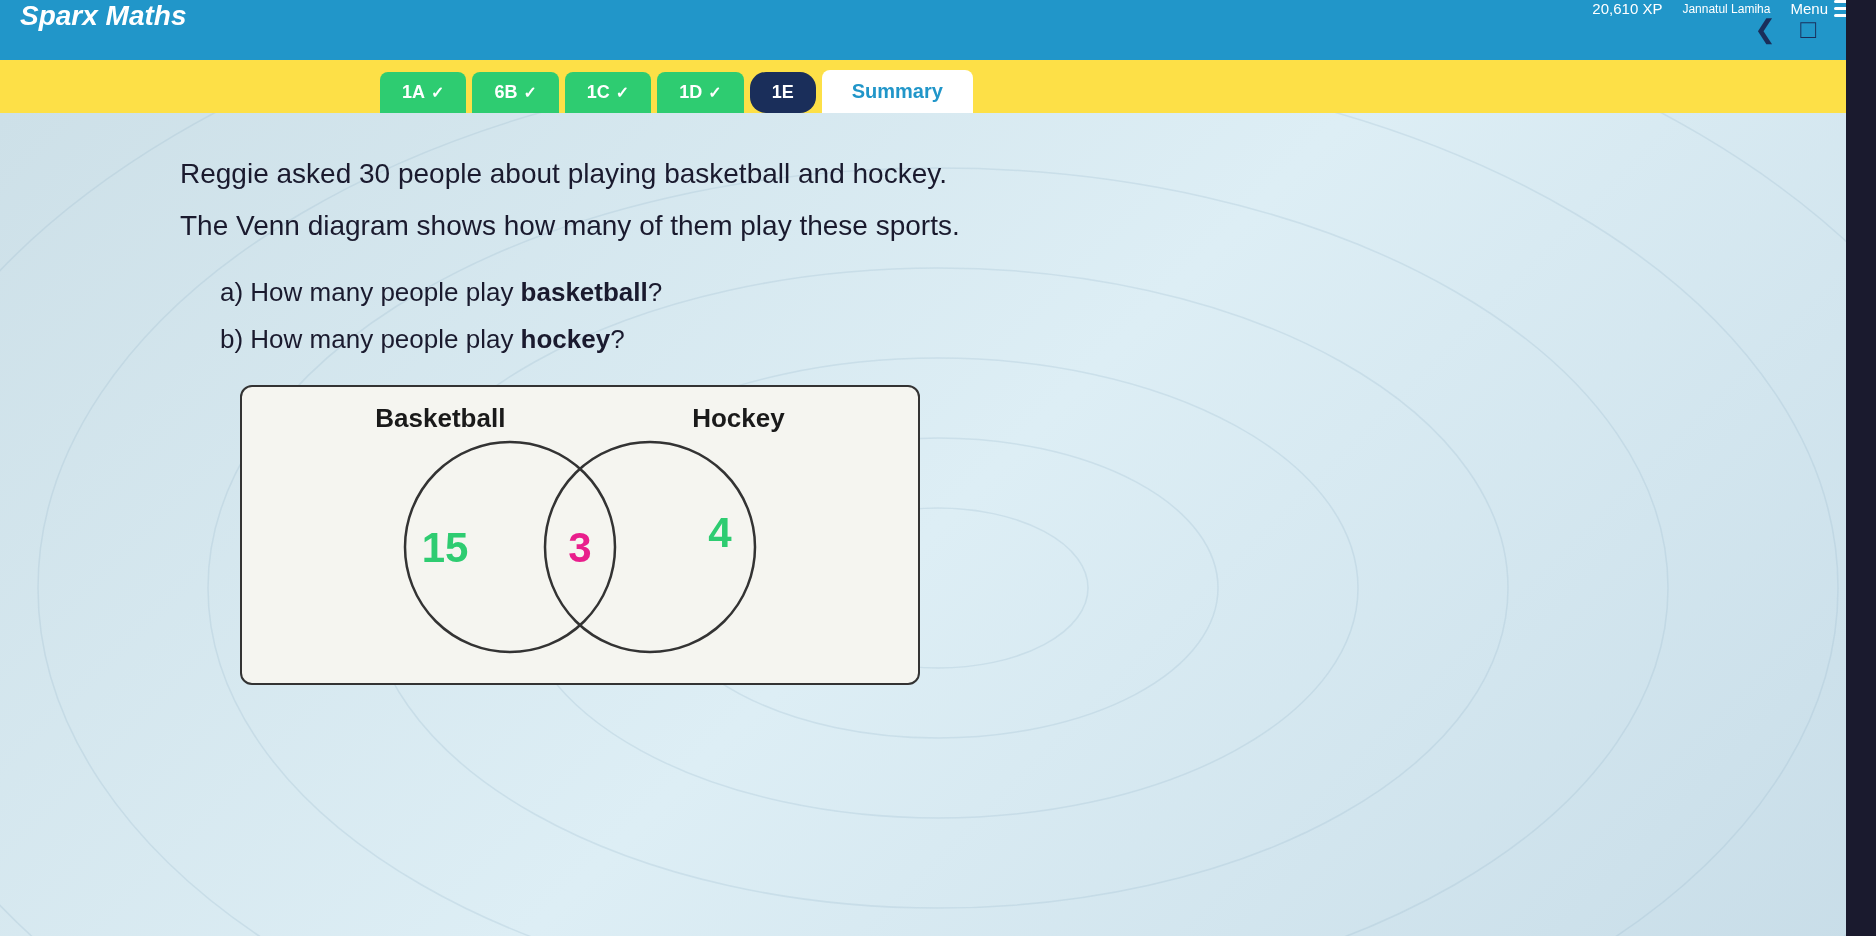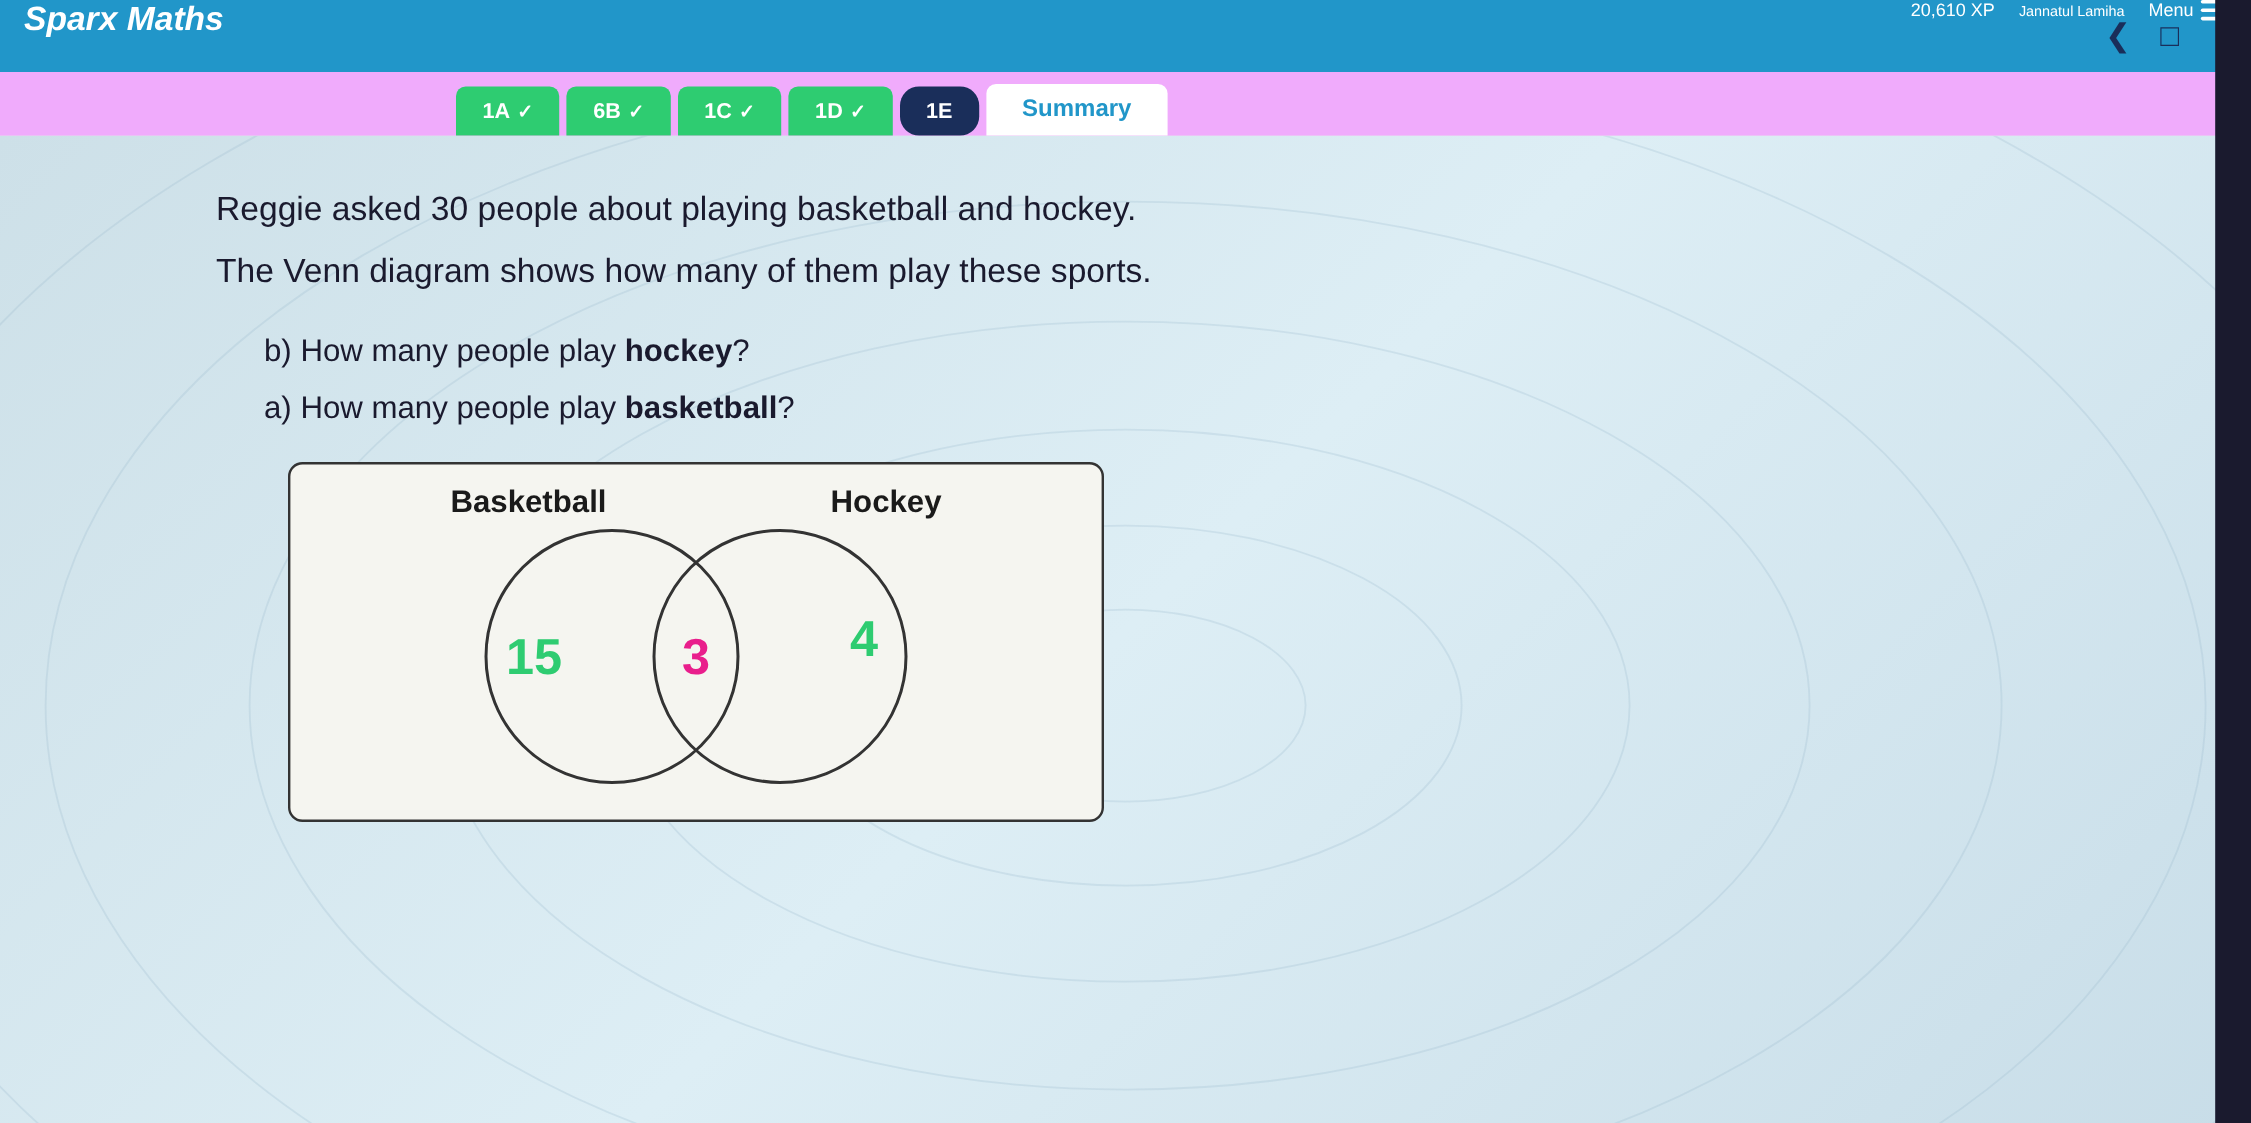--- a/index.html
+++ b/index.html
@@ -84,21 +84,21 @@
       width: 22px;
       height: 3px;
       background: white;
       border-radius: 2px;
     }
 
     
     .nav-row {
       position: relative;
       z-index: 10;
-      background: #f0abfc;
+      background: #fde047;
       padding: 10px 0 0 380px;
       display: flex;
       align-items: flex-end;
       gap: 6px;
     }
 
     .nav-tab {
       padding: 10px 22px;
       border-radius: 8px 8px 0 0;
       font-size: 18px;
@@ -299,25 +299,25 @@
       <ellipse class="ripple" cx="938" cy="500" rx="1270" ry="760"></ellipse>
     </svg>
   </div>
 
   <div class="content-body">
 
     <p class="question-text">Reggie asked 30 people about playing basketball and hockey.</p>
     <p class="question-text" style="margin-top:-20px;">The Venn diagram shows how many of them play these sports.</p>
 
     <p class="sub-question">
+      a) How many people play <strong>basketball</strong>?
+    </p>
+
+    <p class="sub-question">
       b) How many people play <strong>hockey</strong>?
-    </p>
-
-    <p class="sub-question">
-      a) How many people play <strong>basketball</strong>?
     </p>
 
     <div class="venn-container">
       <div class="venn-labels">
         <span class="venn-label">Basketball</span>
         <span class="venn-label">Hockey</span>
       </div>
       <svg class="venn-svg" viewBox="0 0 580 230">
 
         <circle cx="220" cy="115" r="105" fill="none" stroke="#333" stroke-width="2.5"></circle>

